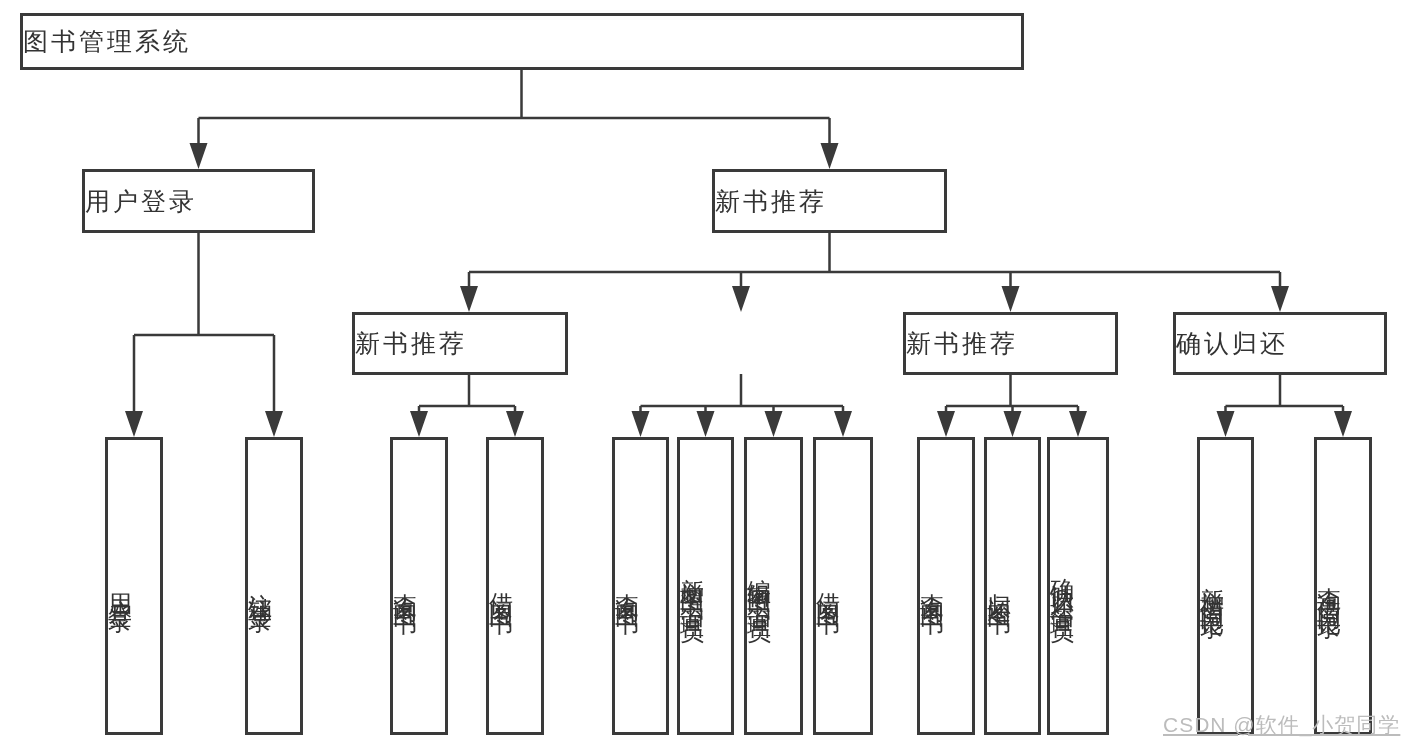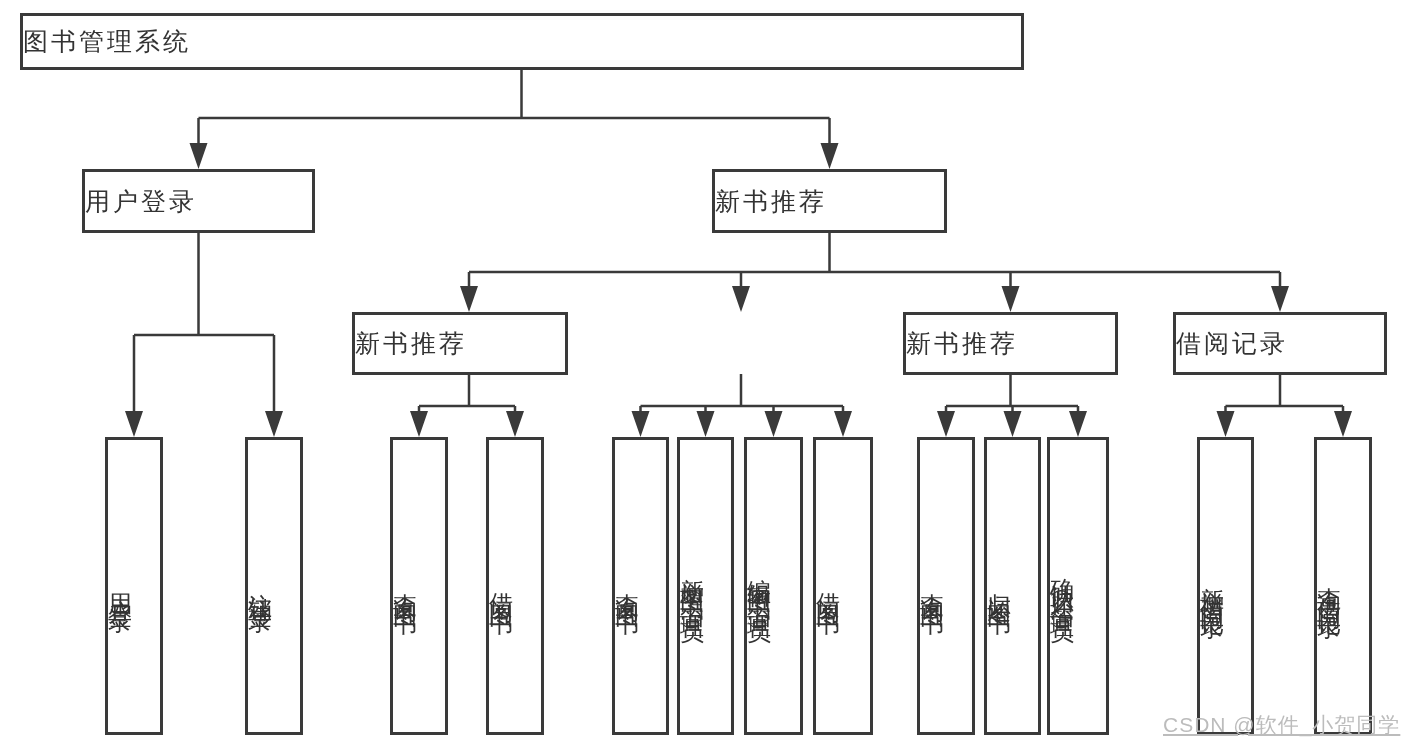--- a/index.html
+++ b/index.html
@@ -84,21 +84,21 @@
     <span>新书推荐</span>
   </div>
 
   <div class="box h" style="left:352px;top:312px;width:216px;height:63px">
     <span>新书推荐</span>
   </div>
   <div class="box h" style="left:903px;top:312px;width:215px;height:63px">
     <span>新书推荐</span>
   </div>
   <div class="box h" style="left:1173px;top:312px;width:214px;height:63px">
-    <span>借阅记录</span>
+    <span>确认归还</span>
   </div>
 
   <div class="box v" style="left:105px;top:437px;width:58px;height:298px">
     <span>用户登录</span>
   </div>
   <div class="box v" style="left:245px;top:437px;width:58px;height:298px">
     <span>注销登录</span>
   </div>
 
   <div class="box v" style="left:390px;top:437px;width:58px;height:298px">

